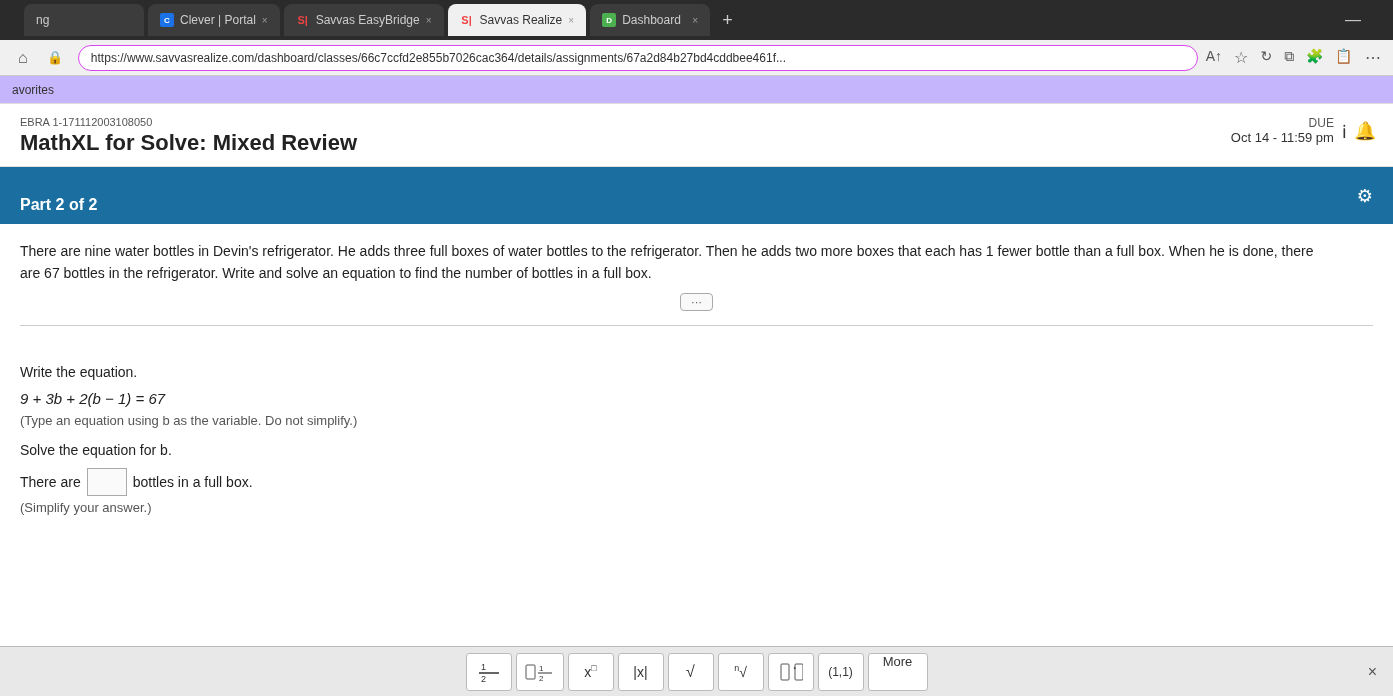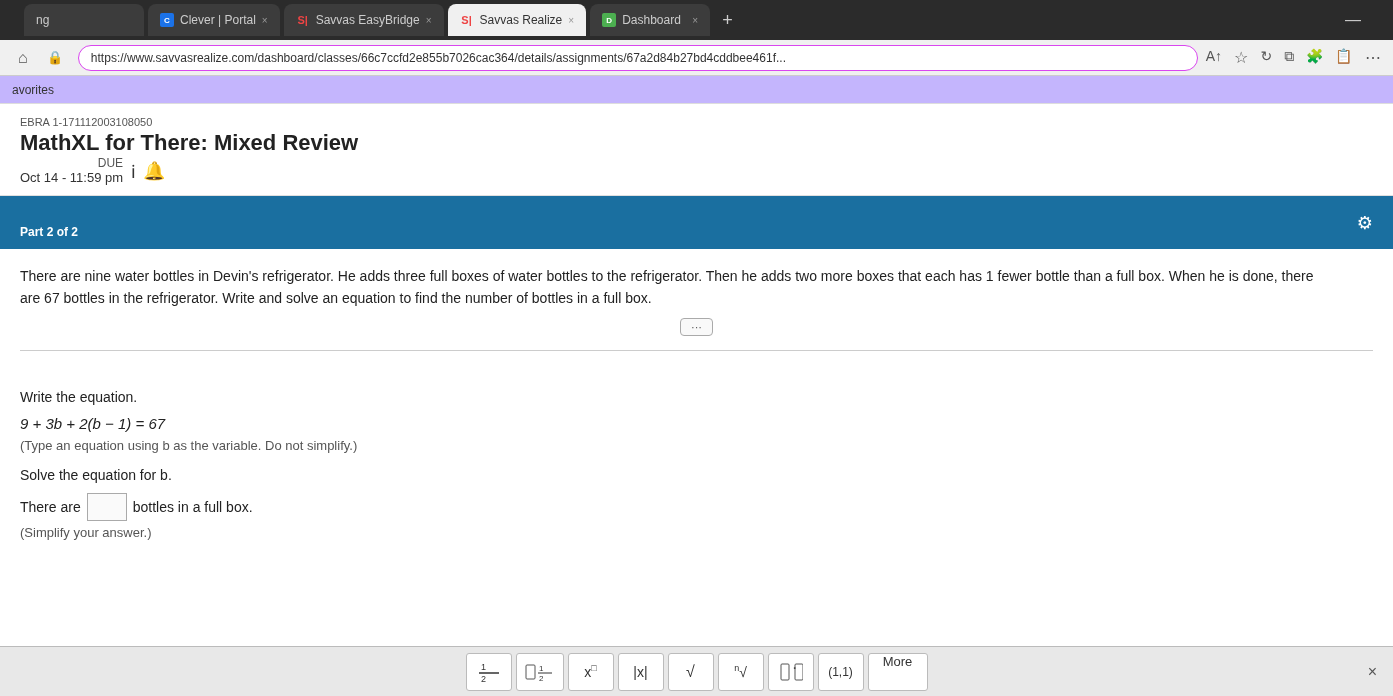--- a/index.html
+++ b/index.html
@@ -22,32 +22,32 @@
     .address-input { flex: 1; height: 26px; border: 1px solid #d946ef; border-radius: 13px; padding: 0 12px; font-size: 12px; color: #333; background: white; display: flex; align-items: center; }
     .address-icons { display: flex; gap: 12px; color: #555; font-size: 14px; cursor: pointer; }
 
     
     .favorites-bar { background: #c4b5fd; height: 28px; display: flex; align-items: center; padding: 0 12px; border-bottom: 1px solid #ddd; font-size: 12px; color: #333; }
 
     
     .page-content { background: white; height: calc(696px - 40px - 36px - 28px); overflow: hidden; }
 
     
-    .assignment-header { padding: 12px 16px 10px 20px; border-bottom: 1px solid #e0e0e0; display: flex; justify-content: space-between; align-items: flex-start; flex-direction: column; }
+    .assignment-header { padding: 12px 16px 10px 20px; border-bottom: 1px solid #e0e0e0; display: flex; justify-content: space-between; align-items: flex-start; }
     .assignment-id { font-size: 11px; color: #555; }
     .assignment-title { font-size: 22px; font-weight: bold; color: #222; margin-top: 2px; }
     .due-info { text-align: right; font-size: 13px; color: #333; display: flex; align-items: center; gap: 8px; }
     .due-label { font-size: 12px; color: #555; }
     .due-date { font-size: 13px; }
     .info-icon { font-size: 18px; color: #333; cursor: pointer; }
     .bell-icon { font-size: 18px; color: #333; cursor: pointer; }
 
     
     .part-header { background: #1a6fa0; color: white; padding: 10px 20px; display: flex; justify-content: space-between; align-items: center; }
-    .part-title { font-size: 12px; font-weight: bold; margin-top: 19px; }
+    .part-title { font-size: 16px; font-weight: bold; margin-top: 19px; }
     .gear-icon { font-size: 18px; cursor: pointer; }
 
     
     .problem-area { padding: 16px 20px; }
     .problem-text { font-size: 14px; color: #222; line-height: 1.6; max-width: 1300px; }
     .divider { border: none; border-top: 1px solid #ccc; margin: 14px 0; }
     .expand-btn { display: flex; justify-content: center; margin: 8px 0; }
     .expand-dots { border: 1px solid #aaa; border-radius: 4px; padding: 2px 10px; font-size: 11px; color: #555; cursor: pointer; background: #f9f9f9; }
 
     
@@ -119,21 +119,21 @@
 
 <div class="favorites-bar">
   <span>avorites</span>
 </div>
 
 <div class="page-content">
 
   <div class="assignment-header">
     <div>
       <div class="assignment-id">EBRA 1-171112003108050</div>
-      <div class="assignment-title">MathXL for There: Mixed Review</div>
+      <div class="assignment-title">MathXL for Solve: Mixed Review</div>
     </div>
     <div class="due-info">
       <div>
         <div class="due-label">DUE</div>
         <div class="due-date">Oct 14 - 11:59 pm</div>
       </div>
       <span class="info-icon">ℹ</span>
       <span class="bell-icon">🔔</span>
     </div>
   </div>

